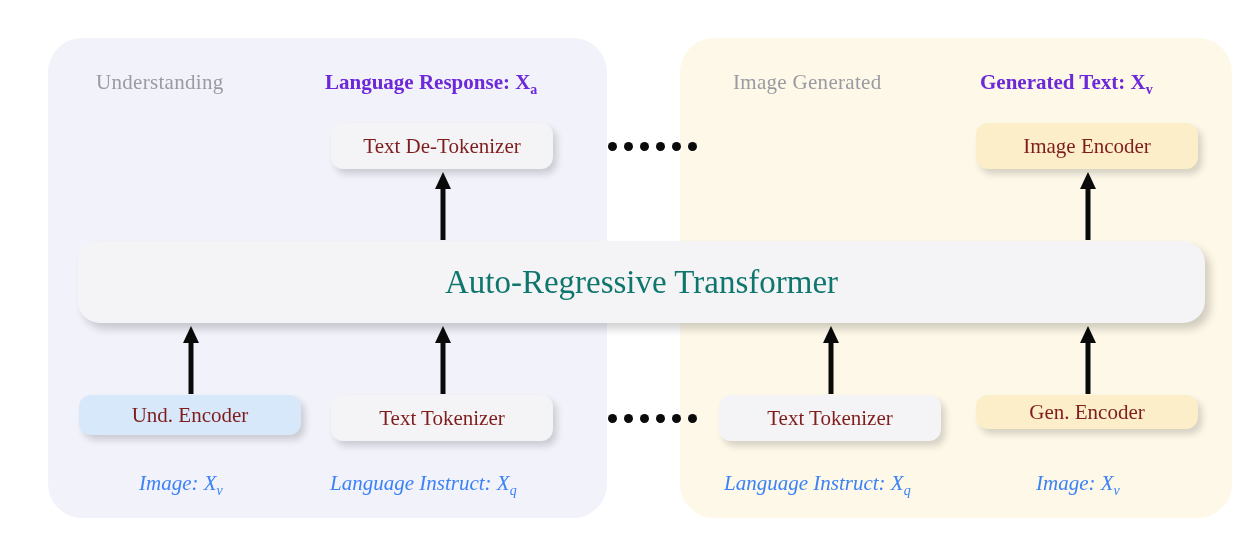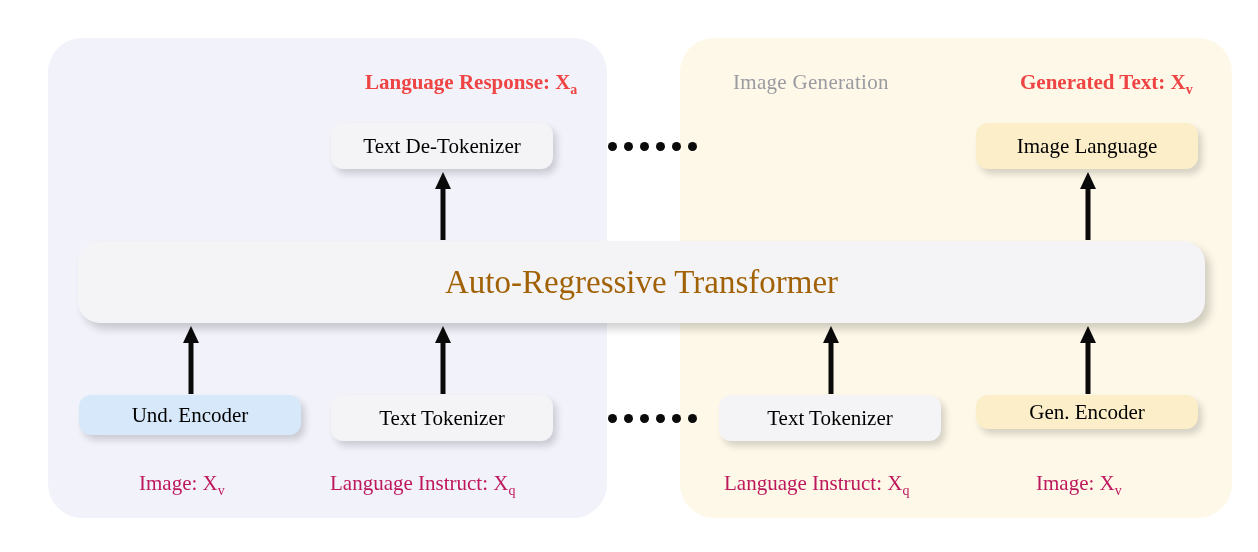--- a/index.html
+++ b/index.html
@@ -38,62 +38,62 @@
     font-size: 21px;
     letter-spacing: 0.3px;
     white-space: nowrap;
   }
   #title-understanding { left: 96px;  top: 70px; }
   #title-generation    { left: 733px; top: 70px; }
 
   
   .caption {
     position: absolute;
-    color: #ef4444;
+    color: #6d28d9;
     font-size: 21px;
     font-weight: bold;
     white-space: nowrap;
-    margin-left: 40px;
   }
   .caption .sub {
     font-size: 14px;
     font-weight: bold;
     vertical-align: sub;
     line-height: 0;
   }
   #cap-language-response { left: 325px;  top: 70px; }
   #cap-generated-image   { left: 980px;  top: 70px; }
 
   
   .caption-light {
     position: absolute;
-    color: #be185d;
+    color: #3b82f6;
     font-size: 21px;
     font-weight: normal;
     white-space: nowrap;
+    font-style: italic;
   }
   .caption-light .sub {
     font-size: 14px;
     vertical-align: sub;
     line-height: 0;
   }
   #cap-image-left        { left: 139px; top: 471px; }
   #cap-lang-instruct-1   { left: 330px; top: 471px; }
   #cap-lang-instruct-2   { left: 724px; top: 471px; }
   #cap-image-right       { left: 1036px; top: 471px; }
 
   
   .box {
     position: absolute;
     display: flex;
     align-items: center;
     justify-content: center;
     border-radius: 12px;
     box-shadow: 4px 5px 7px rgba(0,0,0,0.16);
-    color: #000000;
+    color: #7f1d1d;
     font-size: 21px;
     white-space: nowrap;
   }
   .box-white  { background: #f4f4f6; }
   .box-blue   { background: #d6e8f9; }
   .box-yellow { background: #fbeec9; }
 
   #box-text-detokenizer { left: 331px;  top: 123px; width: 222px; height: 46px; }
   #box-image-decoder    { left: 976px;  top: 123px; width: 222px; height: 46px; }
   #box-und-encoder      { left: 79px;   top: 395px; width: 222px; height: 40px; }
@@ -107,21 +107,21 @@
     left: 78px; top: 241px;
     width: 1127px; height: 82px;
     background: #f4f4f6;
     border-radius: 22px;
     box-shadow: 5px 6px 9px rgba(0,0,0,0.18);
     display: flex;
     align-items: center;
     justify-content: center;
   }
   #transformer-label {
-    color: #a16207;
+    color: #0f766e;
     font-size: 33px;
     white-space: nowrap;
   }
 
   
   .arrow {
     position: absolute;
     width: 18px;
   }
   .arrow svg { display: block; }
@@ -160,20 +160,21 @@
     user-select: none;
   }
 </style>
 </head>
 <body>
 
 <div id="stage">
 
   <div id="panel-understanding" class="panel"></div>
 
+  <div id="title-understanding" class="panel-title">Understanding</div>
 
   <div id="cap-language-response" class="caption">
     <span>Language Response: X</span><span class="sub">a</span>
   </div>
 
   <div id="box-text-detokenizer" class="box box-white">Text De-Tokenizer</div>
 
   <div id="arrow-detok" class="arrow">
     <svg width="18" height="68" viewBox="0 0 18 68">
       <line x1="9" y1="68" x2="9" y2="16" stroke="#0a0a0a" stroke-width="5"></line>
@@ -202,27 +203,27 @@
   <div id="cap-image-left" class="caption-light">
     <span>Image: X</span><span class="sub">v</span>
   </div>
 
   <div id="cap-lang-instruct-1" class="caption-light">
     <span>Language Instruct: X</span><span class="sub">q</span>
   </div>
 
   <div id="panel-generation" class="panel"></div>
 
-  <div id="title-generation" class="panel-title">Image Generation</div>
+  <div id="title-generation" class="panel-title">Image Generated</div>
 
   <div id="cap-generated-image" class="caption">
     <span>Generated Text: X</span><span class="sub">v</span>
   </div>
 
-  <div id="box-image-decoder" class="box box-yellow">Image Language</div>
+  <div id="box-image-decoder" class="box box-yellow">Image Encoder</div>
 
   <div id="arrow-imgdec" class="arrow">
     <svg width="18" height="68" viewBox="0 0 18 68">
       <line x1="9" y1="68" x2="9" y2="16" stroke="#0a0a0a" stroke-width="5"></line>
       <polygon points="9,0 1,17 17,17" fill="#0a0a0a"></polygon>
     </svg>
   </div>
 
   <div id="box-text-tokenizer-2" class="box box-white">Text Tokenizer</div>
 

